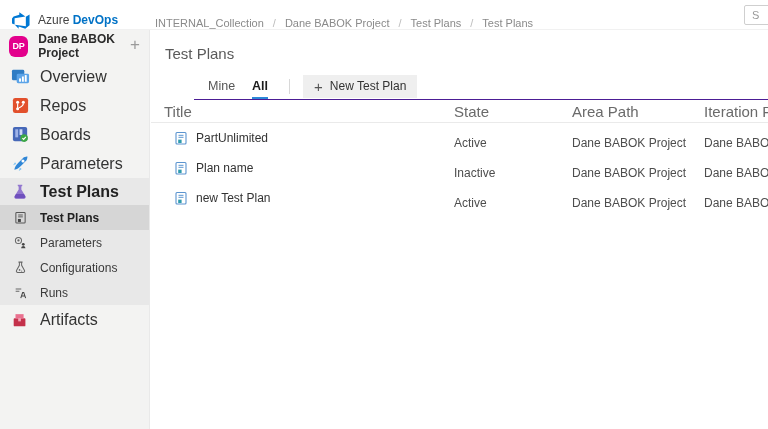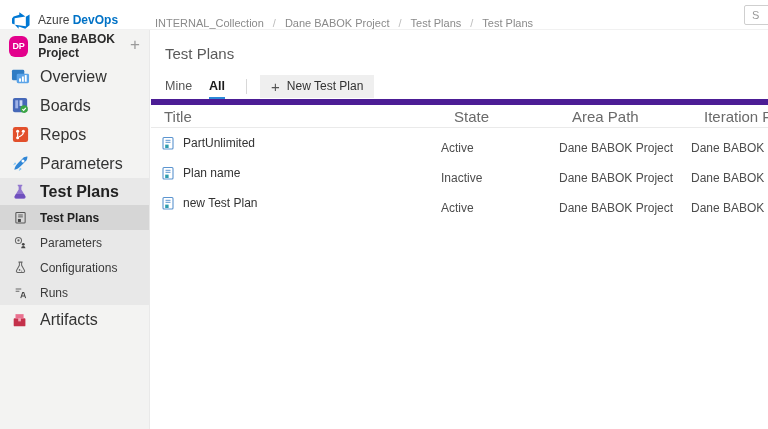--- a/index.html
+++ b/index.html
@@ -34,36 +34,36 @@
   .side-section { background:#e8e8e8; }
   .side-section .section-head { font-weight:700; color:#222; height:27px; }
   .side-sub { height:25px; display:flex; align-items:center; padding-left:13px;
     font-size:12px; color:#3a3a3a; cursor:pointer; }
   .side-sub .sub-ic { width:14px; height:14px; margin-right:13px; display:flex; align-items:center; justify-content:center; }
   .side-sub.selected { background:#d6d6d6; font-weight:600; color:#222; }
 
   
   .main { position:absolute; left:151px; top:30px; right:0; bottom:0; background:#fff; overflow:hidden; }
   .page-title { margin:15px 0 0 14px; font-size:15px; color:#5a5a5a; font-weight:400; }
-  .toolbar-wrap { margin-top:11px; border-bottom:6px solid #4c1d95; }
+  .toolbar-wrap { margin-top:11px; border-bottom:1px solid #4c1d95;margin-left:43px; }
   .toolbar { display:flex; align-items:stretch; height:26px; padding-left:14px; }
   .tab { display:flex; align-items:center; margin-right:17px; position:relative;
     font-size:12.5px; color:#565656; cursor:pointer; }
   .tab.selected { color:#1b1b1b; font-weight:700; }
   .tab.selected::after { content:''; position:absolute; left:0; bottom:0; width:100%; height:2px; background:#2b88d8; }
   .vdiv { width:1px; height:15px; background:#d8d8d8; margin:auto 13px auto 4px; }
   .new-btn { align-self:center; height:23px; background:#efefef; border:none; cursor:pointer;
     font-family:"Liberation Sans", sans-serif; font-size:12px; color:#333;
     display:flex; align-items:center; gap:7px; padding:0 11px; }
   .plus-glyph { font-size:15px; font-weight:300; color:#555; line-height:1; }
 
   .thead { display:grid; grid-template-columns:290px 118px 132px 140px; padding-left:13px;
     height:23px; align-items:center; border-bottom:1px solid #eaeaea;
     font-size:15px; color:#6a6a6a; }
-  .trow { display:grid; grid-template-columns:290px 118px 132px 140px; 
+  .trow { display:grid; grid-template-columns:290px 118px 132px 140px; padding-left:13px;
     height:30px; align-items:center; cursor:pointer; }
   .title-cell { display:flex; align-items:center; padding-left:10px; }
   .title-cell .row-ic { width:14px; height:14px; margin-right:8px; flex:0 0 auto; }
   .cell-title { font-size:12px; color:#333; }
   .cell { font-size:12px; color:#4d4d4d; white-space:nowrap; overflow:hidden;margin-top:9px; }
 </style>
 </head>
 <body>
 
 <div class="topbar">
@@ -104,41 +104,41 @@
         <rect x="11.5" y="10" width="2" height="5.5" fill="#fff"></rect>
         <rect x="14.5" y="8.5" width="2" height="7" fill="#fff"></rect>
       </svg>
     </span>
     <span>Overview</span>
   </div>
 
   <div class="side-item">
     <span class="nav-ic">
       <svg width="19" height="19" viewBox="0 0 20 20">
+        <rect x="2" y="2" width="16" height="16" rx="2.5" fill="#e2502c"></rect>
+        <circle cx="7" cy="6.5" r="1.6" fill="#fff"></circle>
+        <circle cx="13" cy="6.5" r="1.6" fill="#fff"></circle>
+        <circle cx="7" cy="13.5" r="1.6" fill="#fff"></circle>
+        <path d="M7 8v5.5M13 8c0 3-2.5 3.3-4.5 4.3" stroke="#fff" stroke-width="1.2" fill="none"></path>
+      </svg>
+    </span>
+    <span>Repos</span>
+  </div>
+
+  <div class="side-item">
+    <span class="nav-ic">
+      <svg width="19" height="19" viewBox="0 0 20 20">
         <rect x="2" y="2" width="15" height="15" rx="2" fill="#4668b8"></rect>
         <rect x="4.5" y="4.5" width="3" height="8.5" fill="#9fb3e8"></rect>
         <rect x="9" y="4.5" width="3" height="6" fill="#cdd9f5"></rect>
         <circle cx="13.8" cy="13.8" r="4" fill="#3ba745"></circle>
         <path d="M12 13.8l1.3 1.3 2.3-2.6" stroke="#fff" stroke-width="1.2" fill="none"></path>
       </svg>
     </span>
     <span>Boards</span>
-  </div>
-
-  <div class="side-item">
-    <span class="nav-ic">
-      <svg width="19" height="19" viewBox="0 0 20 20">
-        <rect x="2" y="2" width="16" height="16" rx="2.5" fill="#e2502c"></rect>
-        <circle cx="7" cy="6.5" r="1.6" fill="#fff"></circle>
-        <circle cx="13" cy="6.5" r="1.6" fill="#fff"></circle>
-        <circle cx="7" cy="13.5" r="1.6" fill="#fff"></circle>
-        <path d="M7 8v5.5M13 8c0 3-2.5 3.3-4.5 4.3" stroke="#fff" stroke-width="1.2" fill="none"></path>
-      </svg>
-    </span>
-    <span>Repos</span>
   </div>
 
   <div class="side-item">
     <span class="nav-ic">
       <svg width="19" height="19" viewBox="0 0 20 20">
         <path d="M3.5 16.5c.5-3 2-5 4-7l6-6c2-1 3.8-.9 3.8-.9s.1 1.9-.9 3.9l-6 6c-2 2-3.9 3.5-6.9 4z" fill="#2f86d6"></path>
         <circle cx="12.6" cy="7.4" r="1.6" fill="#fff"></circle>
         <path d="M5.4 10.6l-3.2 1.2 2.1-3.1zM9.4 14.6l-1.2 3.2 3.1-2.1z" fill="#7cc0f0"></path>
       </svg>
     </span>

